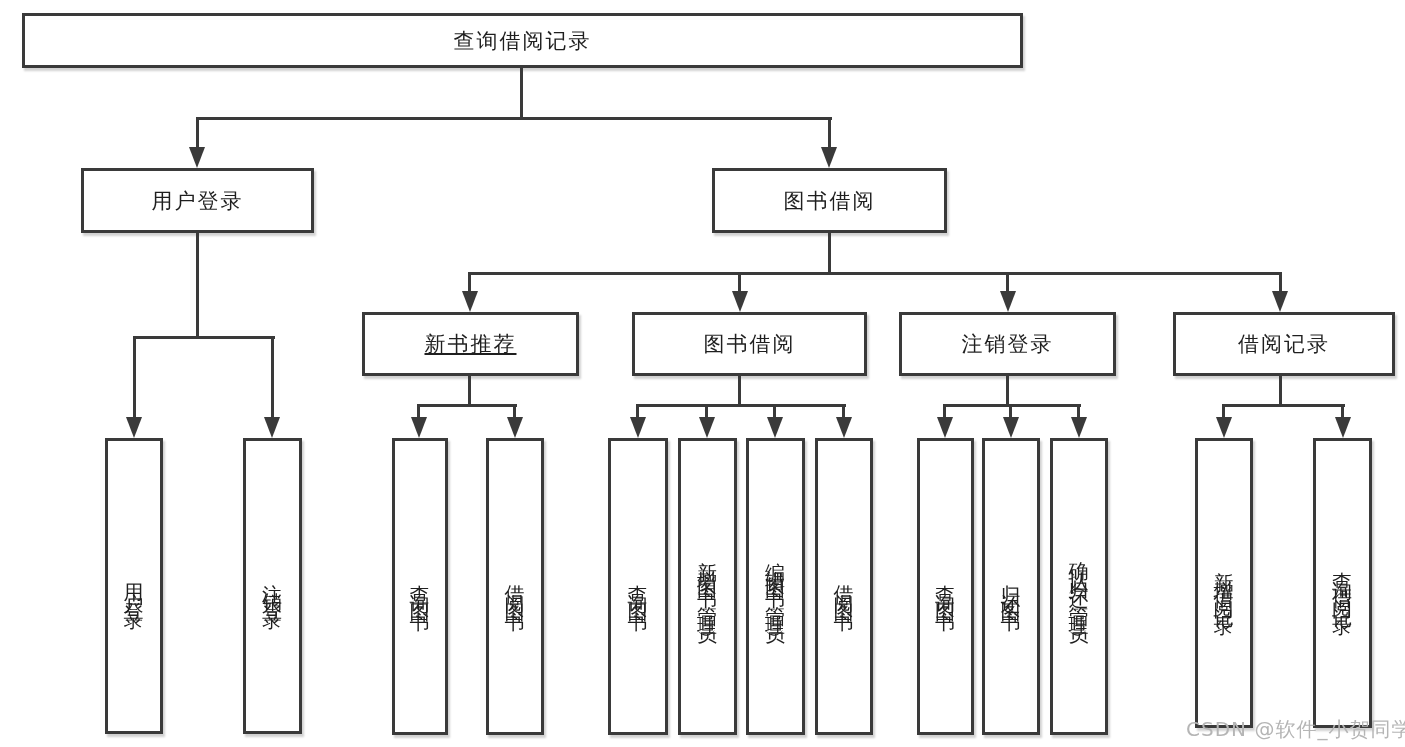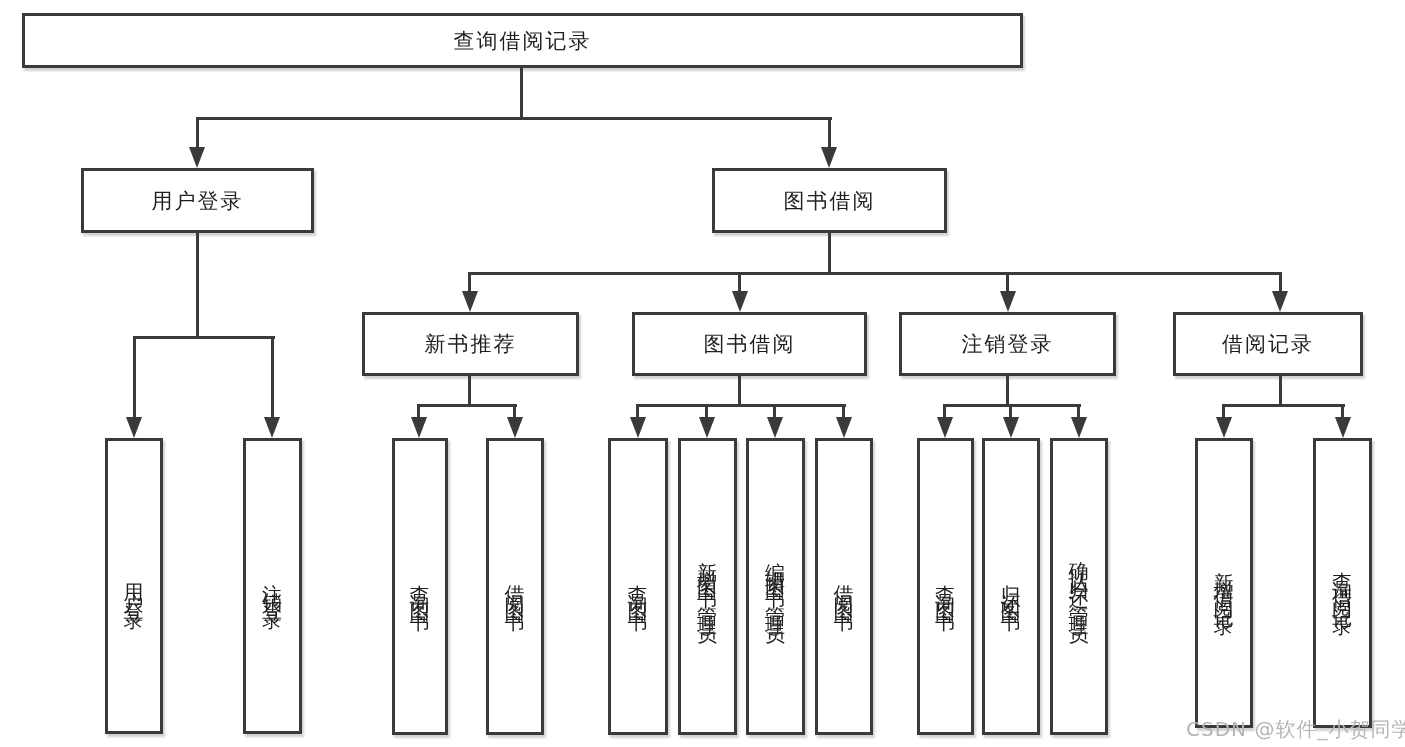--- a/index.html
+++ b/index.html
@@ -50,24 +50,24 @@
   <div class="h" style="left:468px;top:272px;width:814px;"></div>
   <div class="v" style="left:468px;top:274px;height:18px;"></div>
   <div class="a" style="left:462px;top:291px;"></div>
   <div class="v" style="left:738px;top:274px;height:18px;"></div>
   <div class="a" style="left:732px;top:291px;"></div>
   <div class="v" style="left:1006px;top:274px;height:18px;"></div>
   <div class="a" style="left:1000px;top:291px;"></div>
   <div class="v" style="left:1279px;top:274px;height:18px;"></div>
   <div class="a" style="left:1272px;top:291px;"></div>
 
-  <div class="hnode" style="left:362px;top:312px;width:217px;height:64px;">新书推荐</div>
+  <div class="hnode" style="left:362px;top:312px;width:217px;height:64px;text-decoration:underline;">新书推荐</div>
   <div class="hnode" style="left:632px;top:312px;width:235px;height:64px;">图书借阅</div>
   <div class="hnode" style="left:899px;top:312px;width:217px;height:64px;">注销登录</div>
-  <div class="hnode" style="left:1173px;top:312px;width:190px;height:64px;">借阅记录</div>
+  <div class="hnode" style="left:1173px;top:312px;width:222px;height:64px;">借阅记录</div>
 
   <div class="v" style="left:468px;top:376px;height:30px;"></div>
   <div class="h" style="left:417px;top:404px;width:100px;"></div>
   <div class="v" style="left:417px;top:406px;height:13px;"></div>
   <div class="a" style="left:411px;top:417px;"></div>
   <div class="v" style="left:513px;top:406px;height:13px;"></div>
   <div class="a" style="left:507px;top:417px;"></div>
 
   <div class="v" style="left:738px;top:376px;height:30px;"></div>
   <div class="h" style="left:636px;top:404px;width:210px;"></div>

